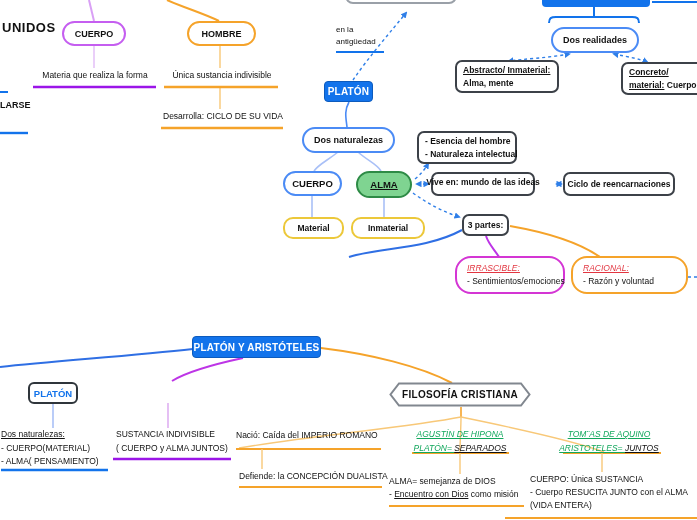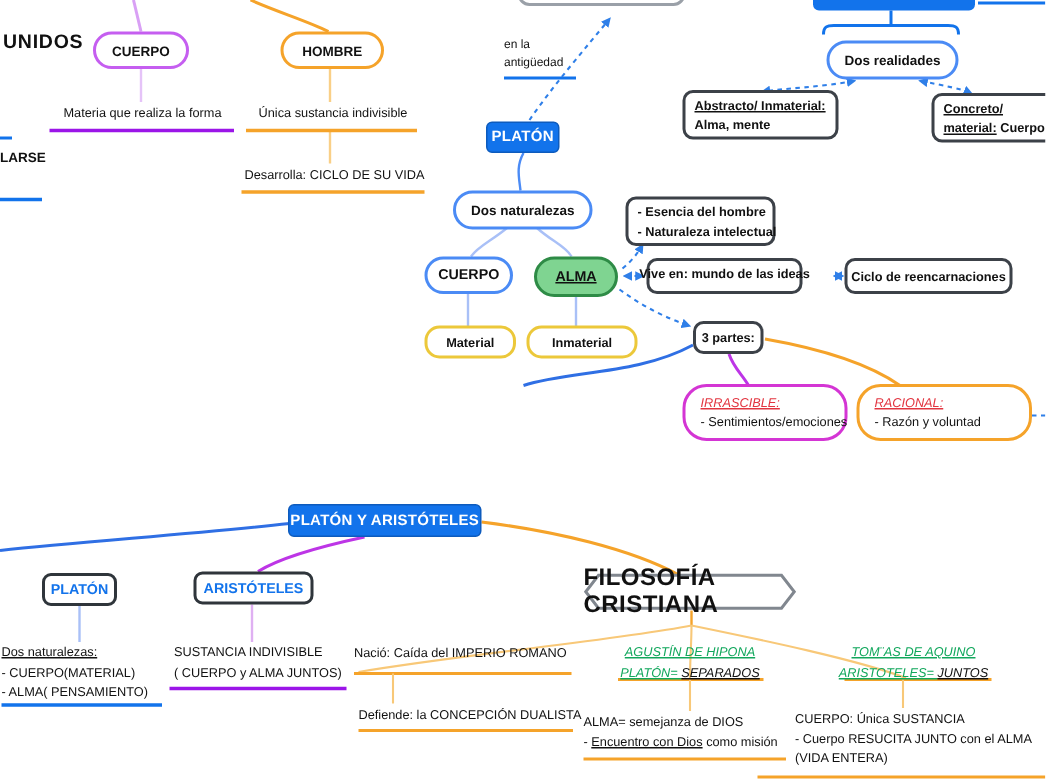--- a/index.html
+++ b/index.html
@@ -168,28 +168,25 @@
     <div><span class="b it u red">RACIONAL:</span></div>
     <div class="b">- Razón y voluntad</div>
   </div>
 
   <div class="bluefill" style="left:192px;top:336px;width:129px;height:22px">
     <span>PLATÓN Y ARISTÓTELES</span>
   </div>
   <div class="namebox" style="left:28px;top:382px;width:50px;height:22px">
     <span>PLATÓN</span>
   </div>
-  <div class="namebox" style="left:129px;top:381px;width:80px;height:22px">
-    <span>ARISTÓTELES</span>
-  </div>
   <div style="position:absolute;left:389px;top:382px;width:142px;height:25px">
     <svg width="142" height="25" style="position:absolute;left:0;top:0">
       <polygon points="10,1.5 132,1.5 140.5,12.5 132,23.5 10,23.5 1.5,12.5" fill="#fff" stroke="#81878f" stroke-width="2"></polygon>
     </svg>
-    <div style="position:absolute;left:0;top:0;width:142px;height:25px;display:flex;align-items:center;justify-content:center;font-weight:bold;font-size:16px;color:#111;letter-spacing:.3px">FILOSOFÍA CRISTIANA</div>
+    <div style="position:absolute;left:0;top:0;width:142px;height:25px;display:flex;align-items:center;justify-content:center;font-weight:bold;font-size:10px;color:#111;letter-spacing:.3px">FILOSOFÍA CRISTIANA</div>
   </div>
 
   <div class="note" style="left:1px;top:428px">
     <div><span class="u">Dos naturalezas:</span></div>
     <div class="b">- CUERPO(MATERIAL)</div>
     <div class="b">- ALMA( PENSAMIENTO)</div>
   </div>
   <div class="note" style="left:116px;top:428px">
     <div class="b">SUSTANCIA INDIVISIBLE</div>
     <div class="b">( CUERPO y ALMA JUNTOS)</div>

